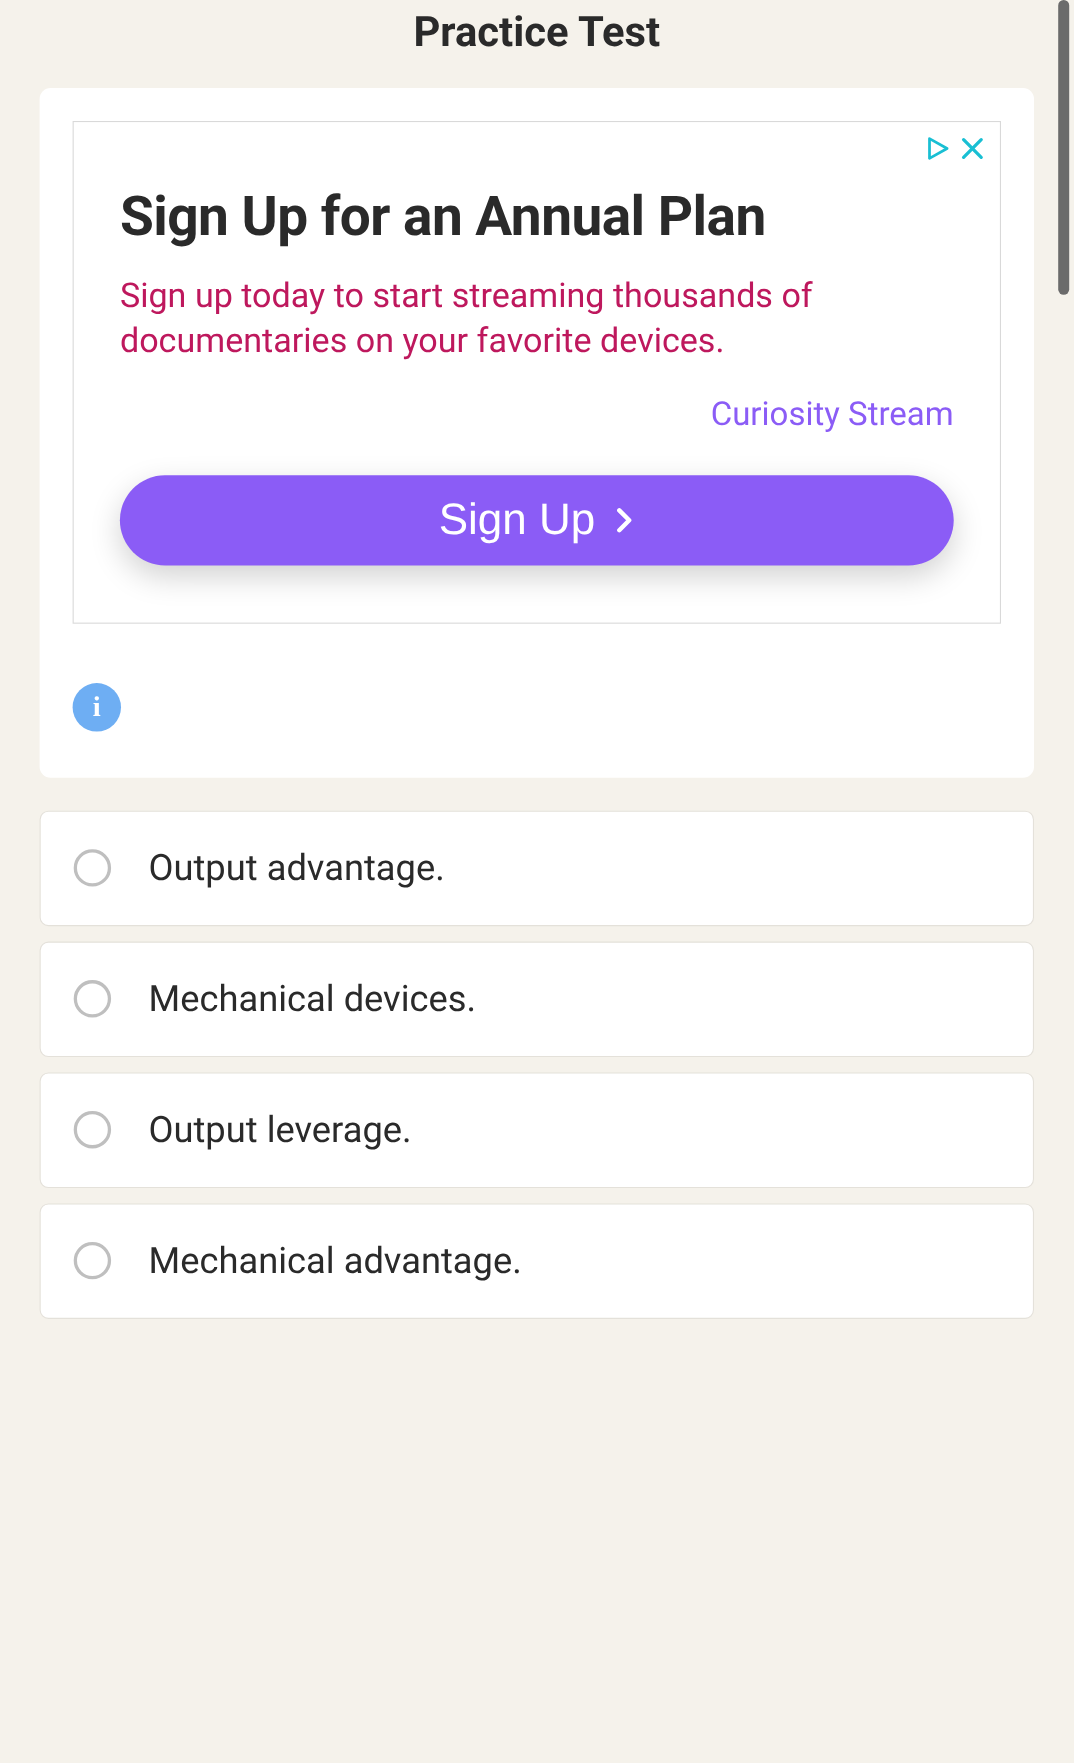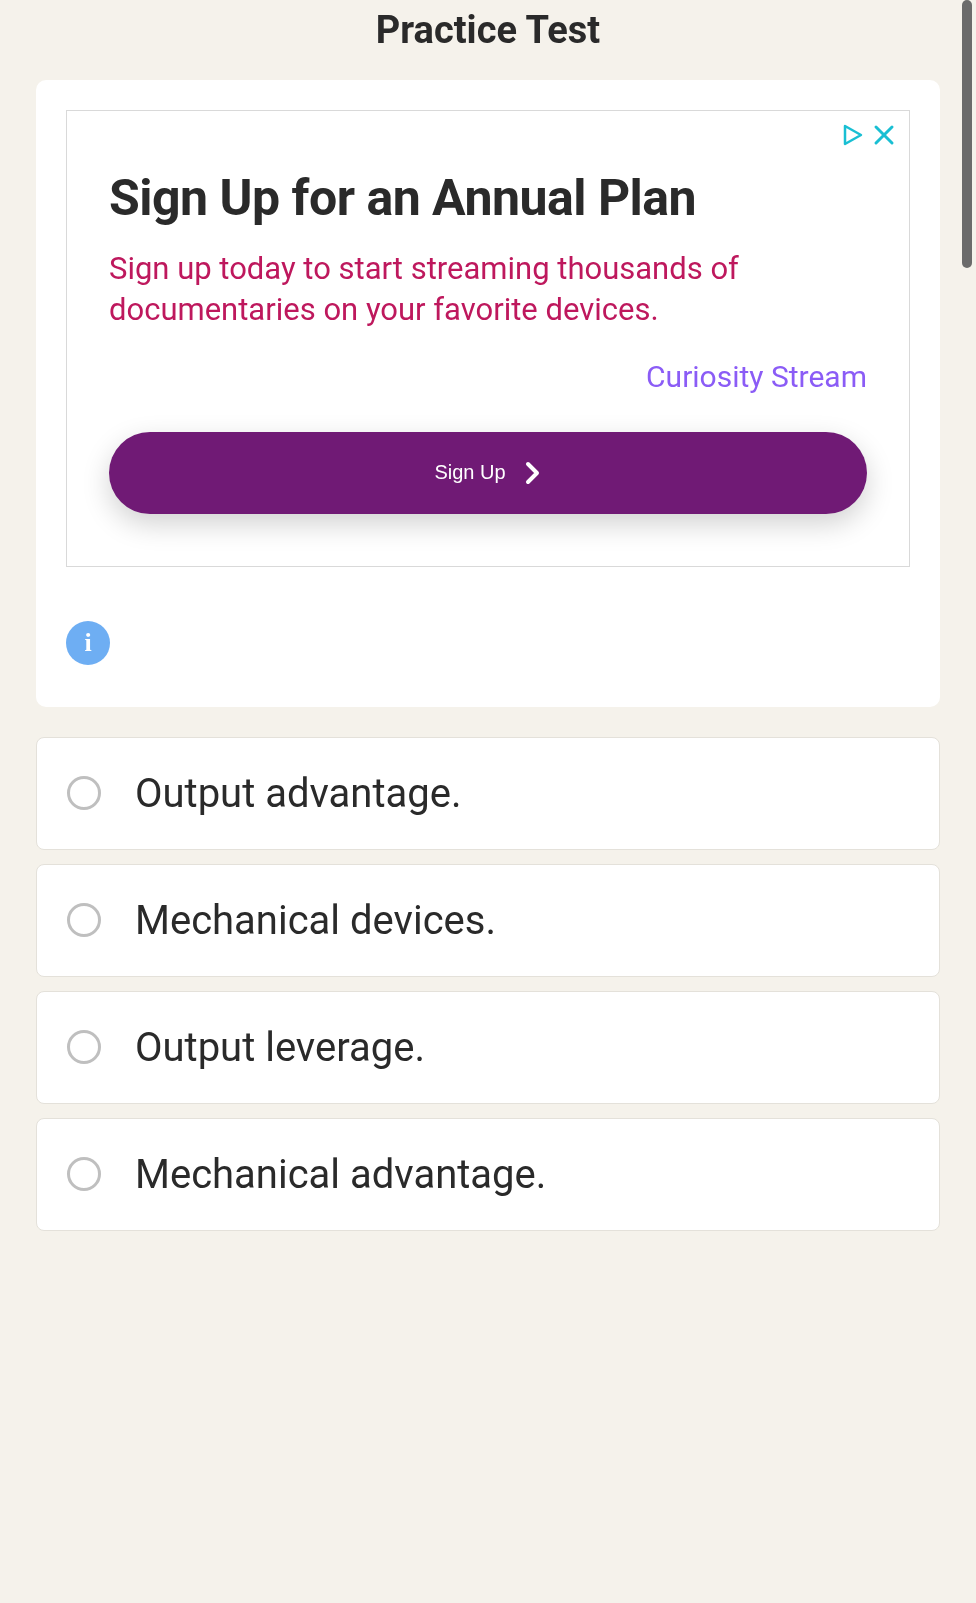--- a/index.html
+++ b/index.html
@@ -82,28 +82,28 @@
       color: #be185d;
       margin-bottom: 28px;
     }
     .ad-brand {
       font-size: 30px;
       color: #8b5cf6;
       margin-bottom: 38px;
       text-align: right;
     }
     .ad-cta {
-      background: #701a75;
+      background: #8b5cf6;
       color: #ffffff;
       border-radius: 48px;
       height: 82px;
       display: flex;
       align-items: center;
       justify-content: center;
-      font-size: 20px;
+      font-size: 40px;
       gap: 18px;
       box-shadow: 0 10px 28px rgba(0,0,0,0.18);
       cursor: pointer;
       border: none;
       width: 100%;
     }
     .ad-cta-chevron svg {
       display: block;
     }
     .new-question-row {
@@ -146,21 +146,21 @@
       cursor: pointer;
     }
     .radio-circle {
       width: 34px;
       height: 34px;
       border: 3px solid #bfbfbf;
       border-radius: 50%;
       flex-shrink: 0;
     }
     .option-label {
-      font-size: 40px;
+      font-size: 33px;
       color: #2a2a2a;
     }
   </style>
 </head>
 <body>
 
 <div class="page-title">Practice Test</div>
 
 <div class="card">
 

